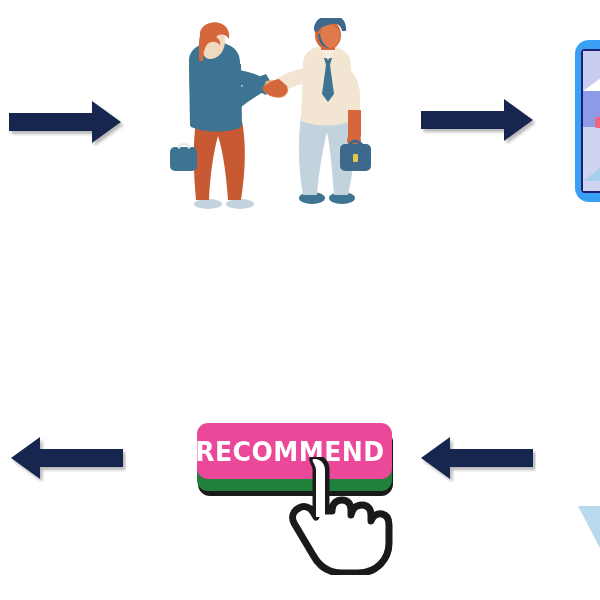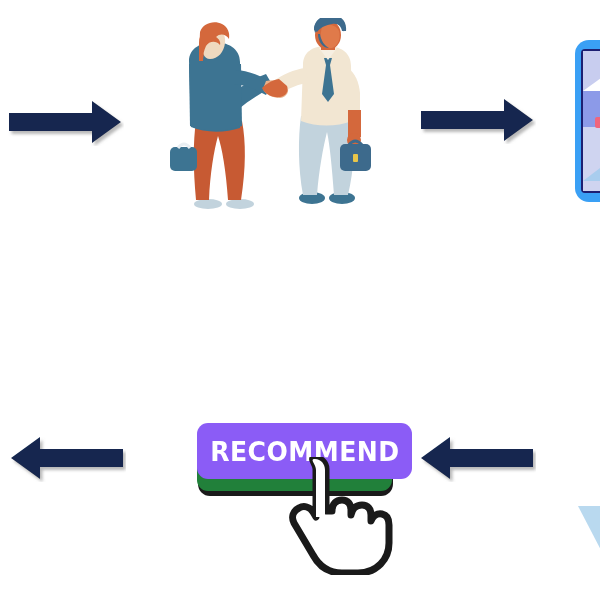--- a/index.html
+++ b/index.html
@@ -127,27 +127,27 @@
     top: 6px;
     width: 195px;
     height: 64px;
     background: #21803a;
     border-radius: 11px;
   }
   .rec-face {
     position: absolute;
     left: 5px;
     top: 2px;
-    width: 215px;
+    width: 195px;
     height: 56px;
-    background: #8b5cf6;
+    background: #ec4899;
     border-radius: 11px;
     display: flex;
     align-items: center;
-    justify-content: center;
+    justify-content: flex-end;
   }
   .rec-label {
     color: #ffffff;
     font-family: "DejaVu Sans", sans-serif;
     font-size: 27px;
     font-weight: bold;
     letter-spacing: 0.5px;
     transform: scaleX(0.93);
     white-space: nowrap;
     line-height: 1;

